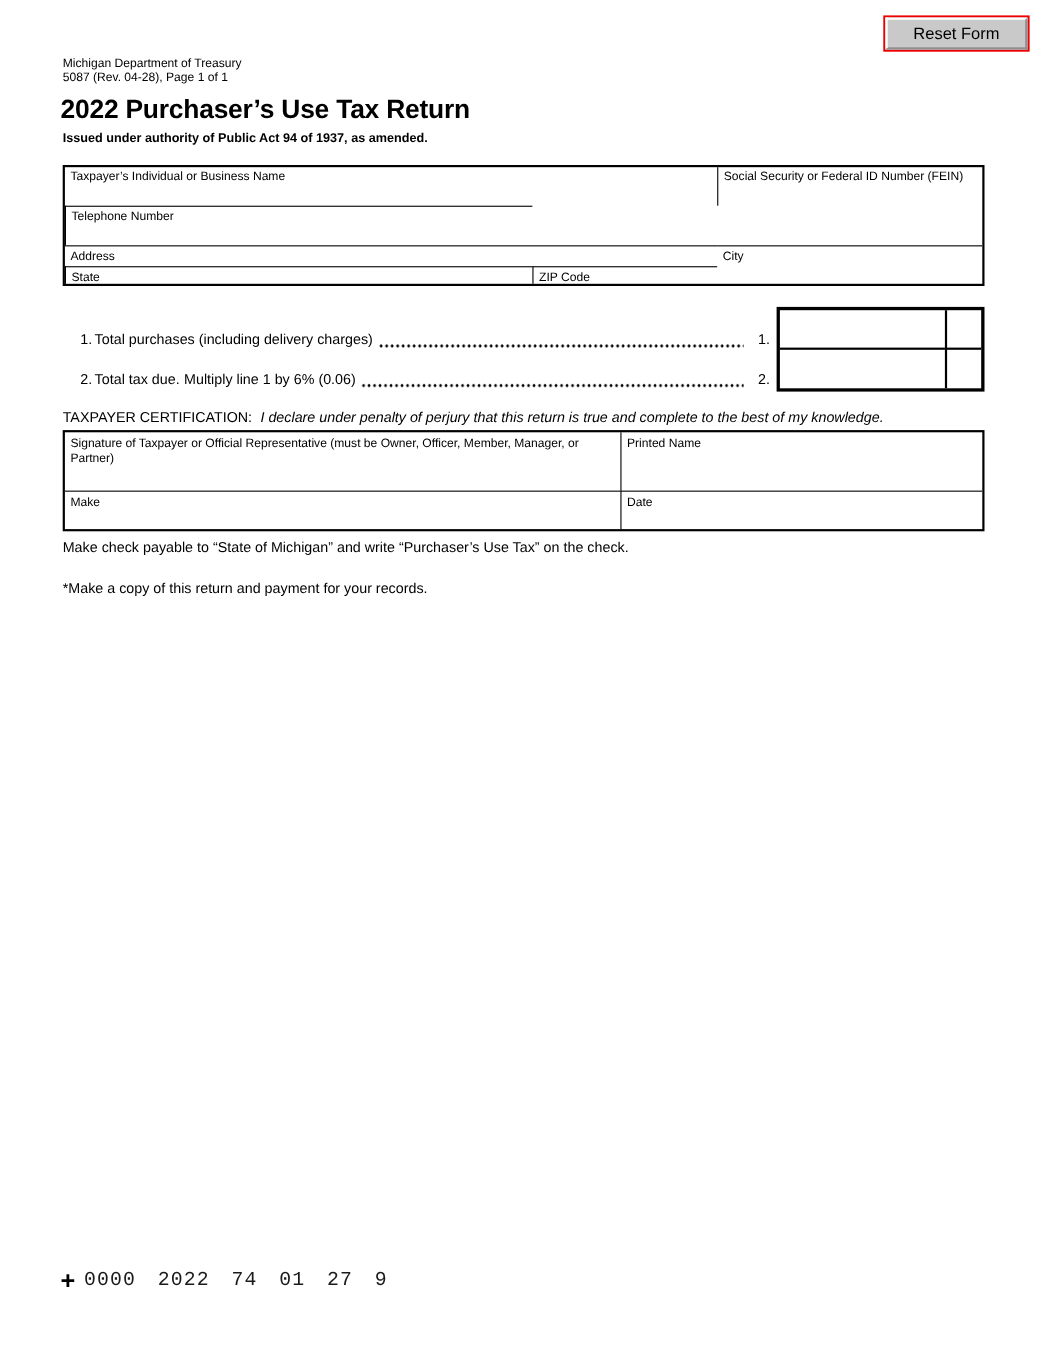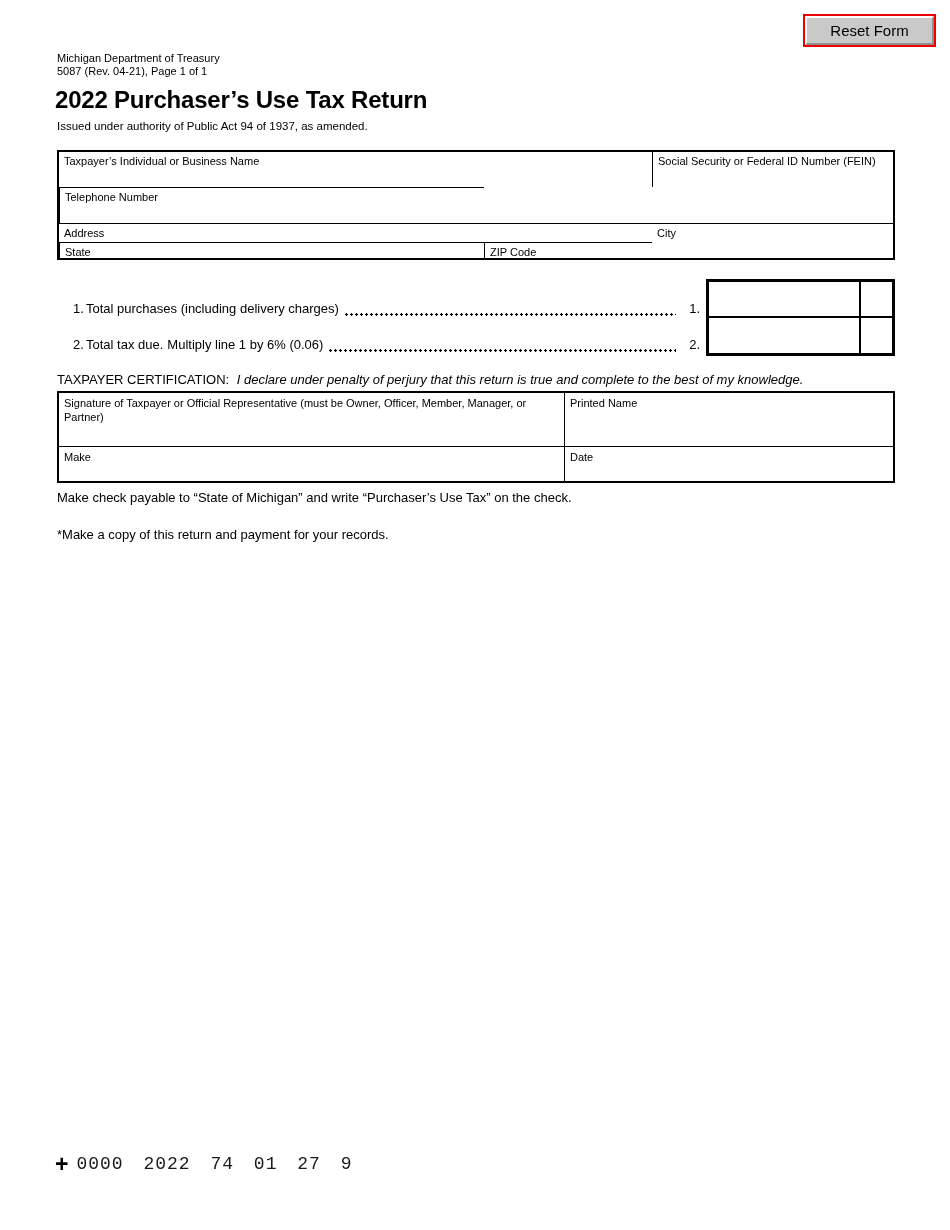--- a/index.html
+++ b/index.html
@@ -16,21 +16,21 @@
     width:100%; height:100%; box-sizing:border-box; background:#c9c9c9;
     border-top:2px solid #ffffff; border-left:2px solid #ffffff;
     border-right:2px solid #8f8f8f; border-bottom:2px solid #8f8f8f;
     display:flex; align-items:center; justify-content:center;
     font-size:15px; color:#000;
   }
   
   .agency{position:absolute; left:57px; top:52px; font-size:11px;}
   .form-number{position:absolute; left:57px; top:65px; font-size:11px;}
   .title{position:absolute; left:55px; top:86px; font-size:24px; font-weight:bold; letter-spacing:-0.2px;}
-  .authority{position:absolute; left:57px; top:120px; font-size:11.5px;}
+  .authority{position:absolute; left:57px; top:120px; font-size:11.5px;font-weight:bold;}
   
   .tp-table{
     position:absolute; left:57px; top:150px; width:838px; height:110px;
     box-sizing:border-box; border:2px solid #000;
     display:grid; grid-template-columns:425px 168px 1fr; grid-template-rows:35px 36px 1fr;
   }
   .tcell{box-sizing:border-box; padding:3px 0 0 5px; font-size:11px; border-left:1px solid #000; border-top:1px solid #000;}
   .tcell.c1{border-left:none;}
   .tcell.r1{border-top:none;}
   .span2{grid-column:1 / 3;}
@@ -87,21 +87,21 @@
 
 <div class="page">
 
   <div class="reset-wrap">
     <div class="reset-inner">
       <span>Reset Form</span>
     </div>
   </div>
 
   <div class="agency">Michigan Department of Treasury</div>
-  <div class="form-number">5087 (Rev. 04-21), Page 1 of 1</div>
+  <div class="form-number">5087 (Rev. 04-28), Page 1 of 1</div>
   <div class="title">2022 Purchaser’s Use Tax Return</div>
   <div class="authority">Issued under authority of Public Act 94 of 1937, as amended.</div>
 
   <div class="tp-table">
     <div class="tcell r1 c1 span2">
       <span>Taxpayer’s Individual or Business Name</span>
     </div>
     <div class="tcell r1">
       <span>Social Security or Federal ID Number (FEIN)</span>
     </div>

